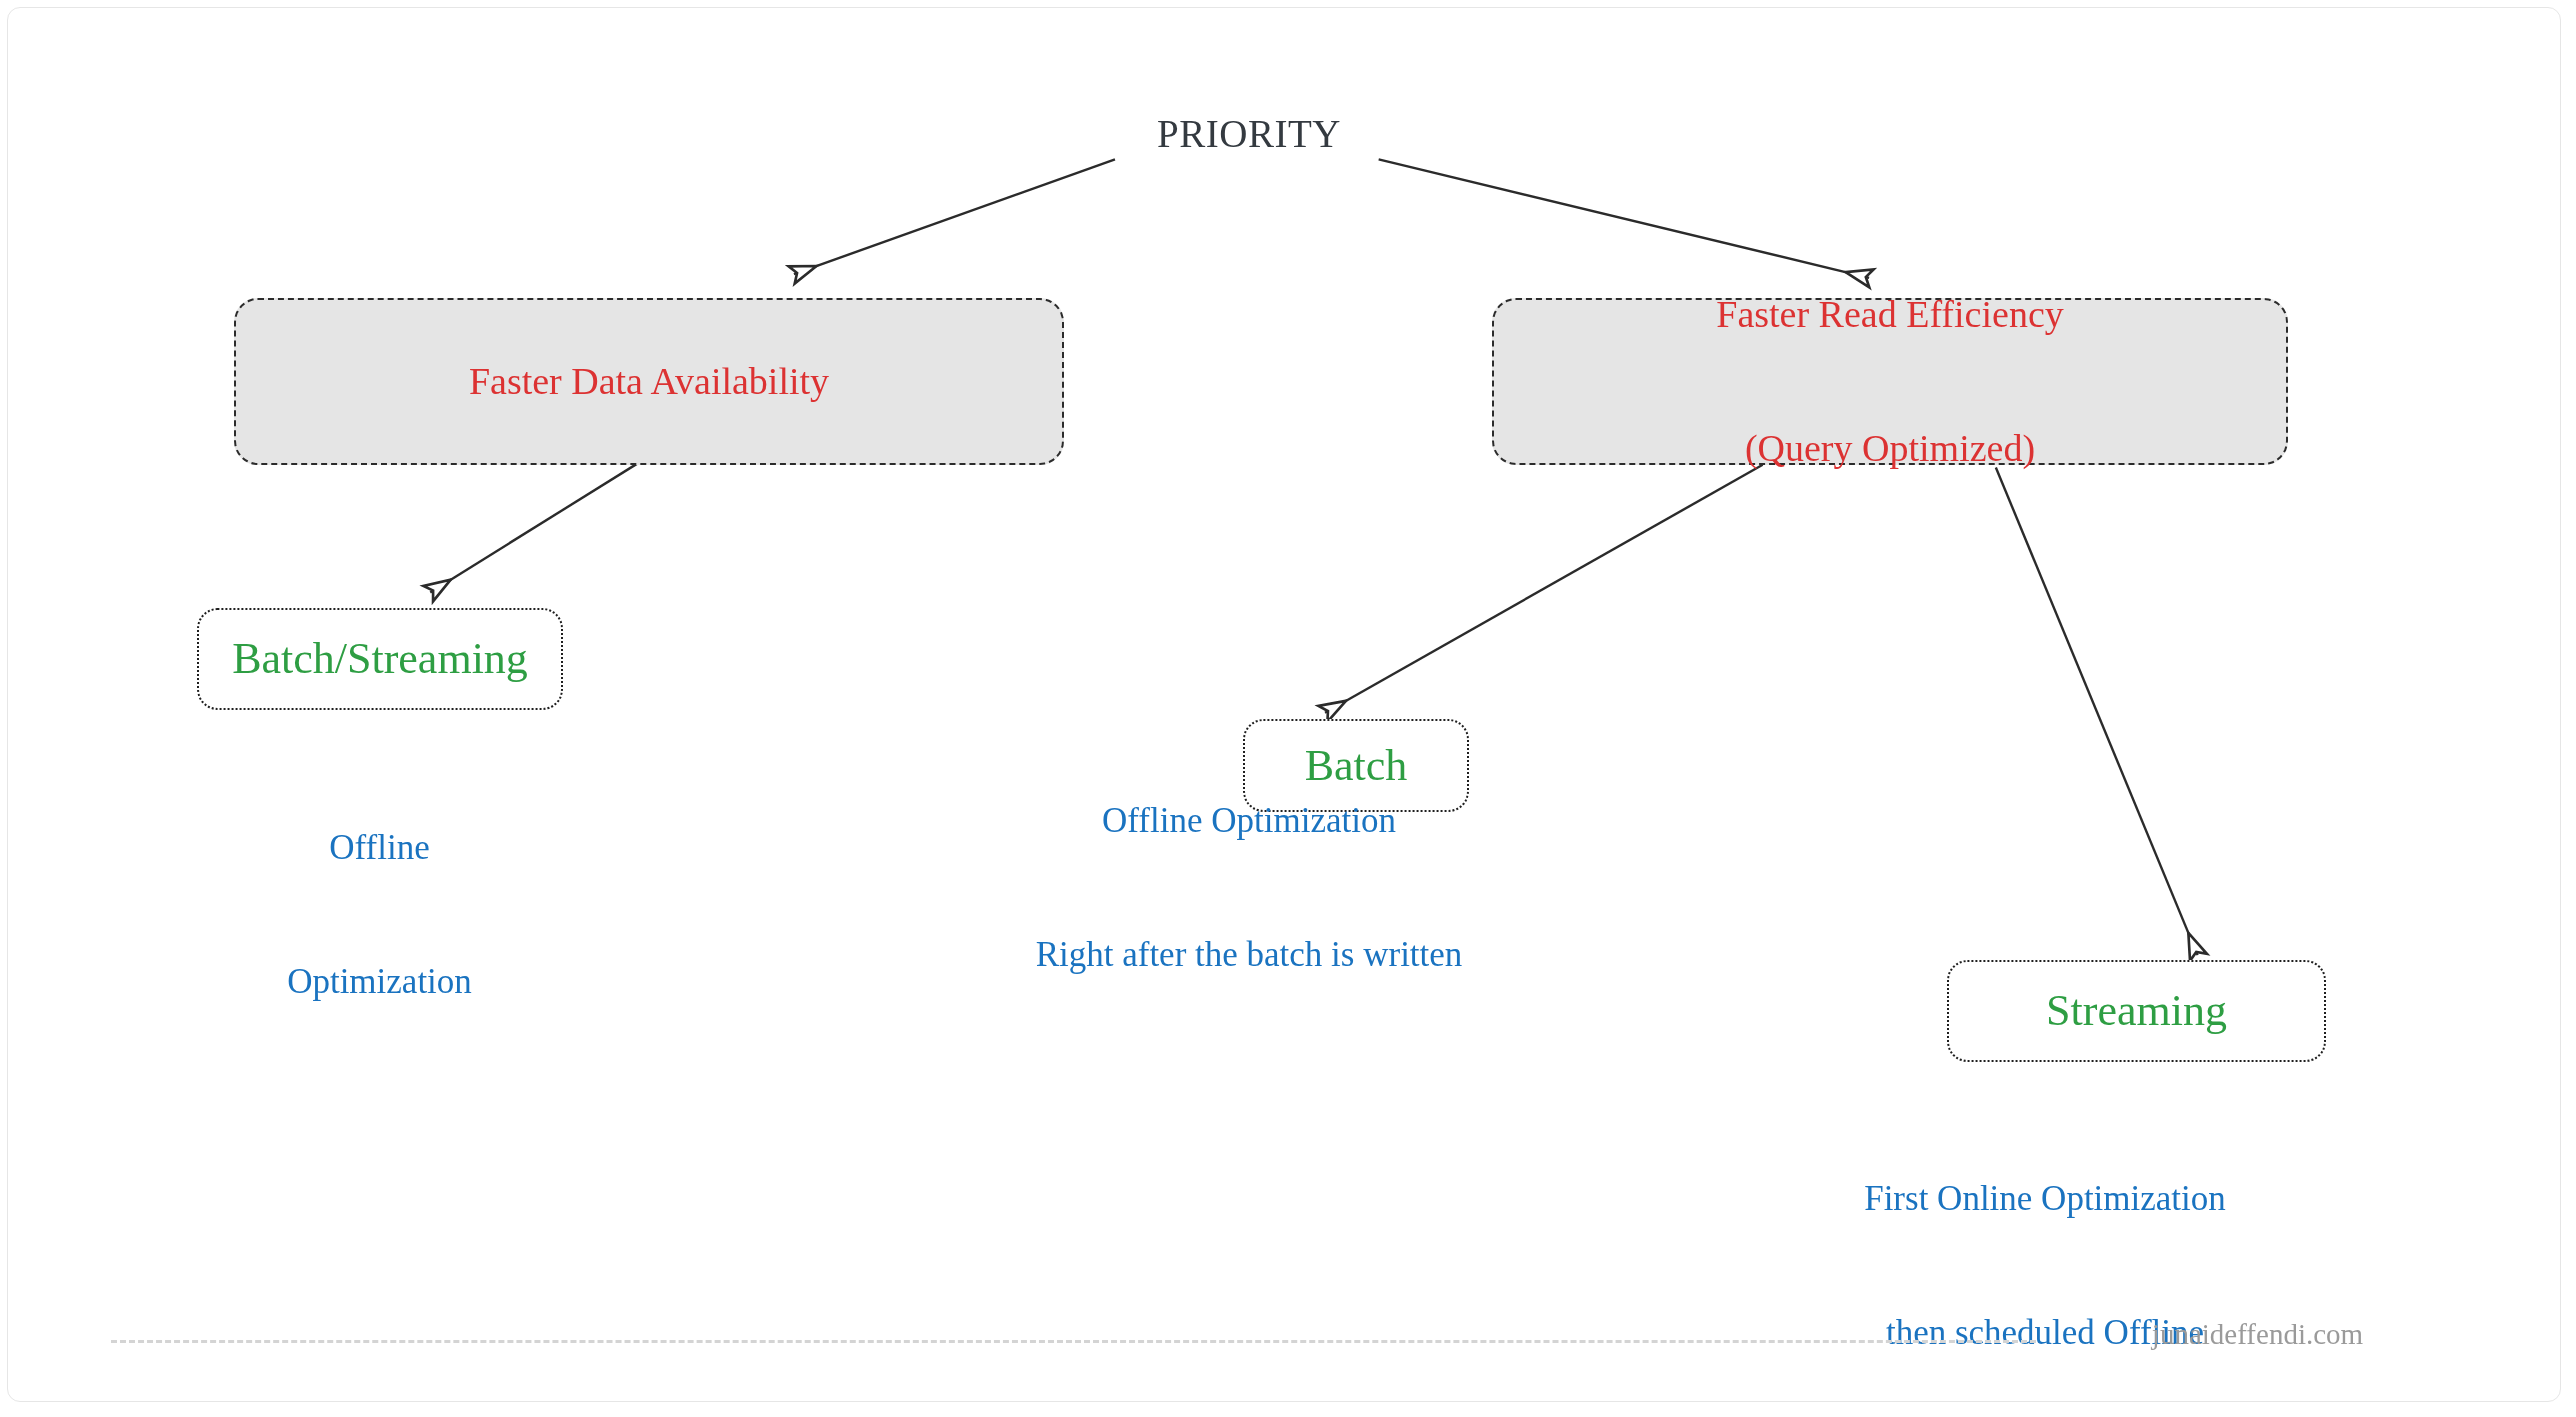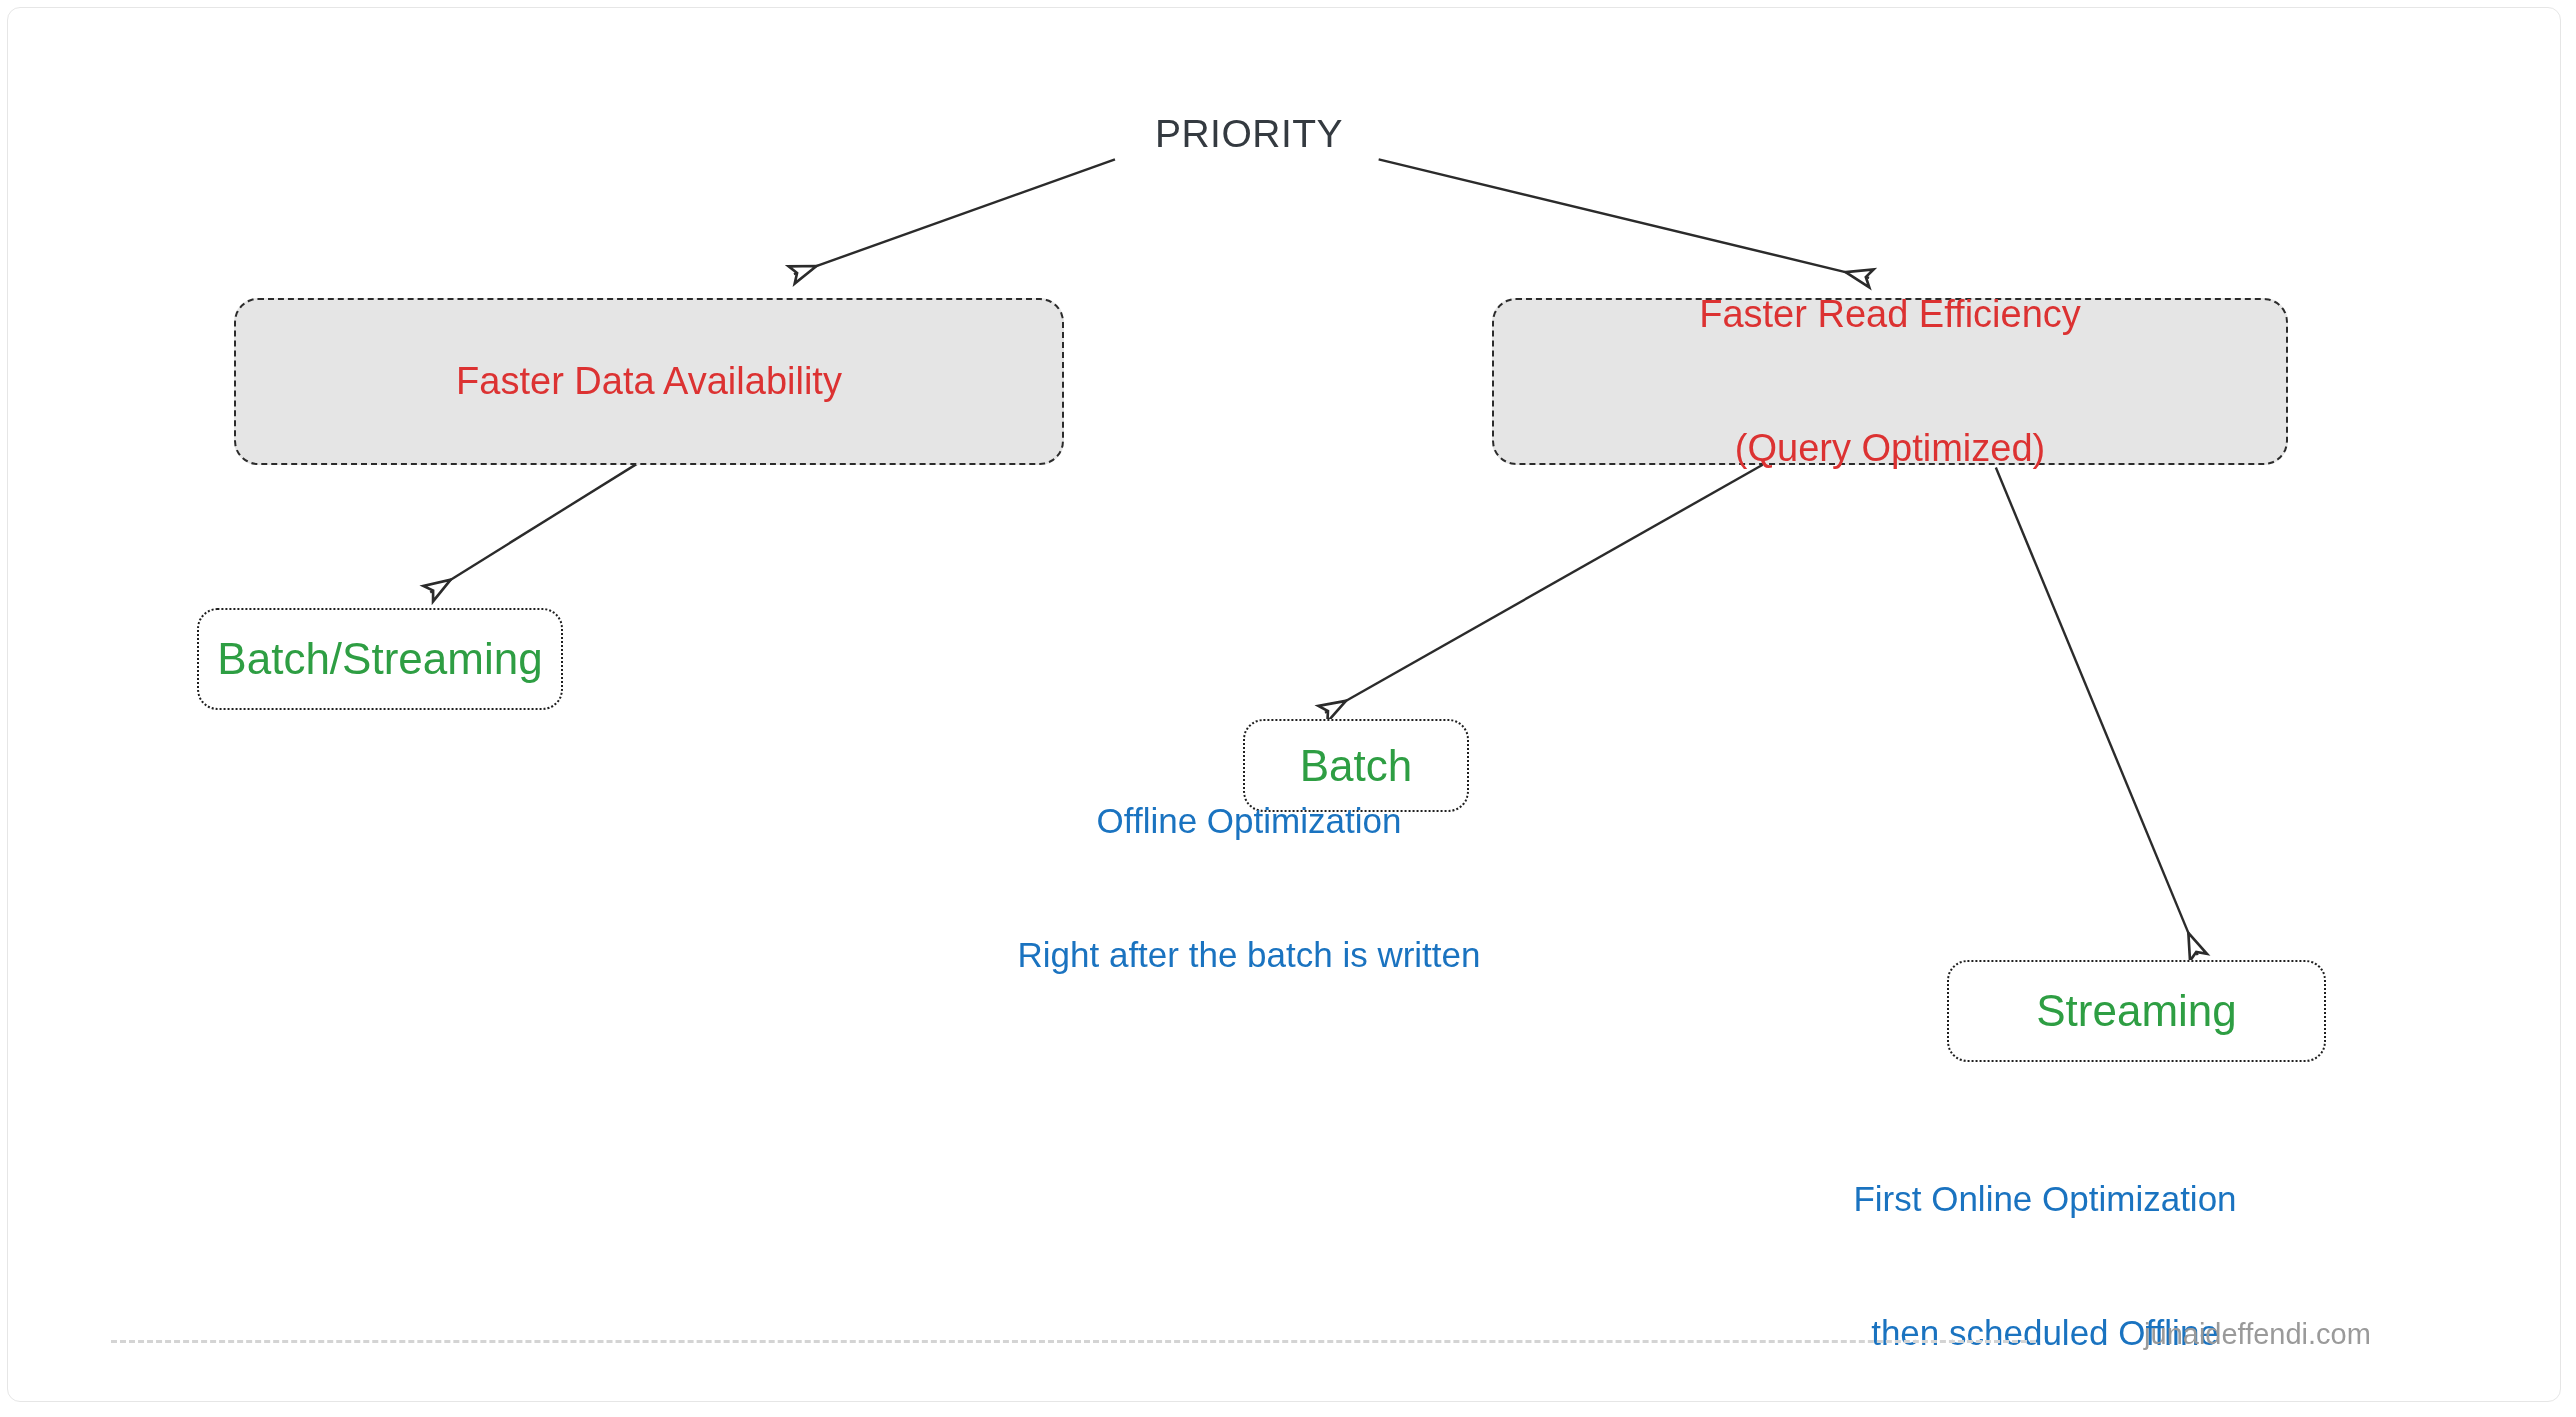--- a/index.html
+++ b/index.html
@@ -6,21 +6,21 @@
     margin: 0;
     padding: 0;
     background: #ffffff;
   }
   #page {
     position: relative;
     width: 2576px;
     height: 1418px;
     background: #ffffff;
     overflow: hidden;
-    font-family: Liberation Sans, sans-serif;
+    font-family: Liberation Serif, serif;
   }
   #frame {
     position: absolute;
     left: 7.4px;
     top: 7.4px;
     width: 2554px;
     height: 1395px;
     border: 1.9px solid #e6e6e6;
     border-radius: 13px;
     box-sizing: border-box;
@@ -140,20 +140,26 @@
   </div>
 
   <div class="node box-green" style="left:1243px; top:719px; width:226px; height:93px;">
     <span>Batch</span>
   </div>
 
   <div class="node box-green" style="left:1947px; top:960px; width:379px; height:102px;">
     <span>Streaming</span>
   </div>
 
+  <div class="node caption-blue" style="left:139px; top:736px; width:481px; height:111px; align-items:flex-start;">
+    <div>
+      <div>Offline</div>
+      <div>Optimization</div>
+    </div>
+  </div>
 
   <div class="node caption-blue" style="left:731px; top:833px; width:1036px; height:111px; align-items:center;">
     <div>
       <div>Offline Optimization</div>
       <div>Right after the batch is written</div>
     </div>
   </div>
 
   <div class="node caption-blue" style="left:1610px; top:1087px; width:870px; height:176px; align-items:flex-start;">
     <div>

